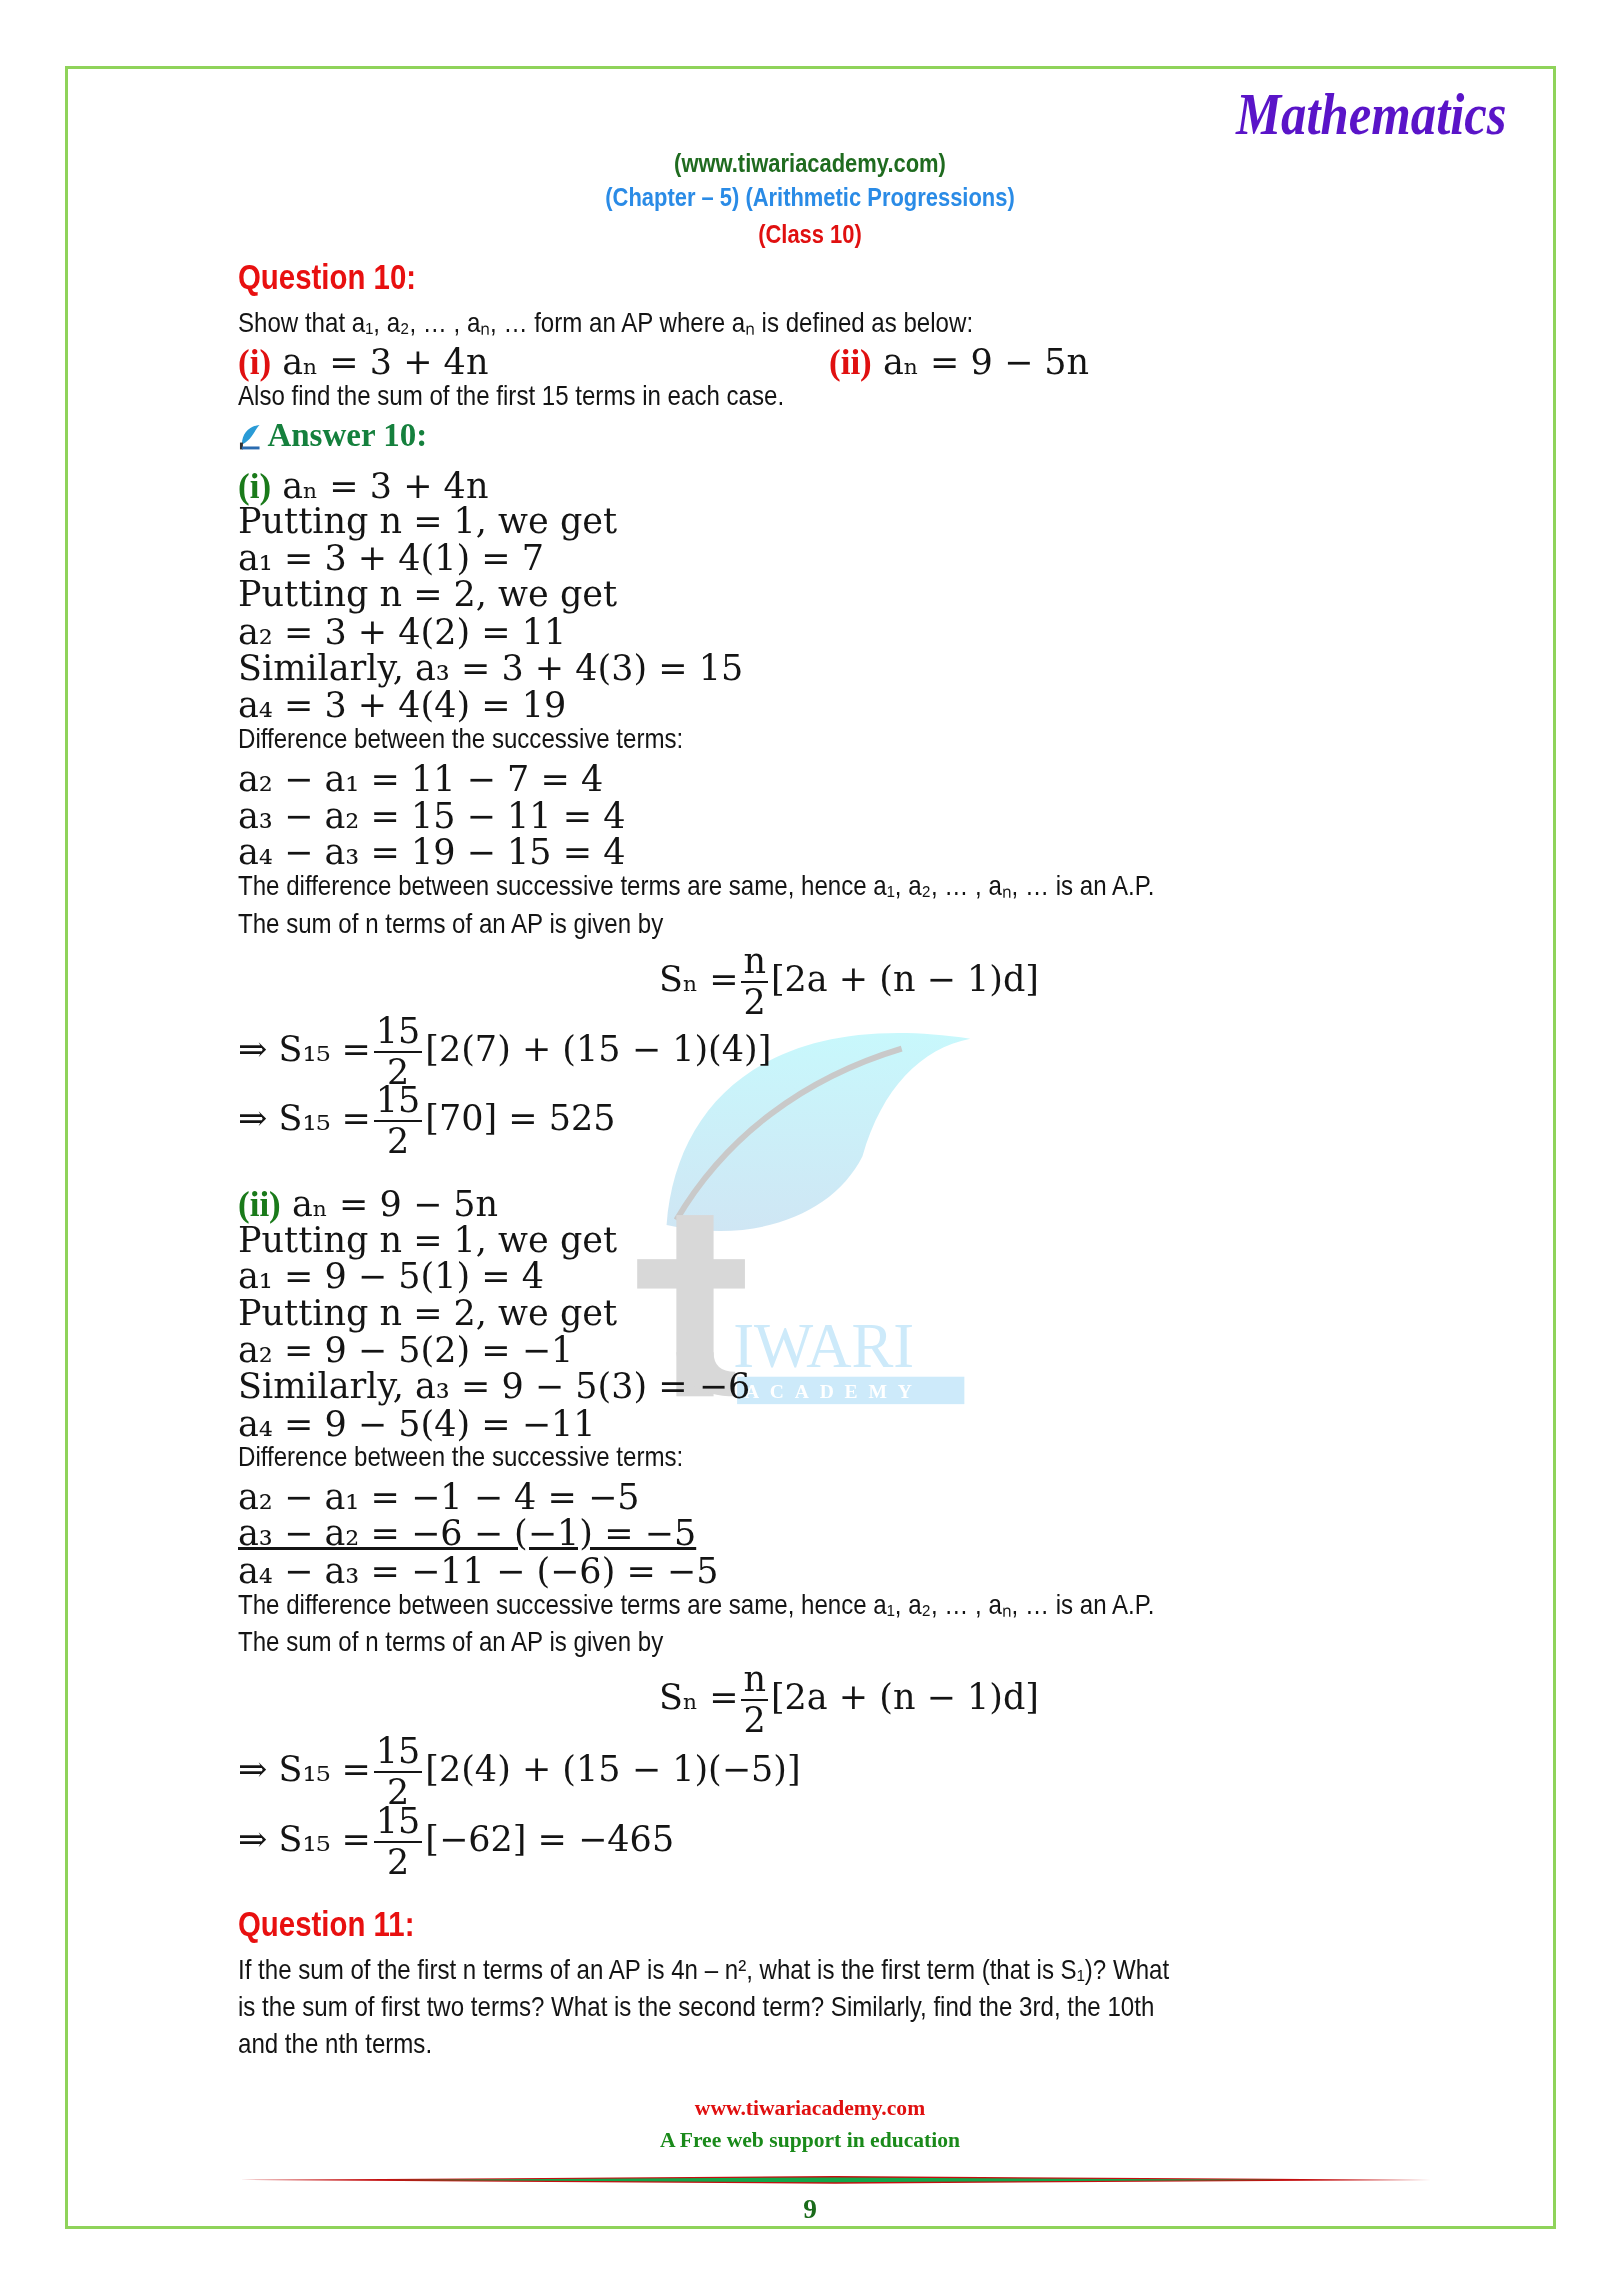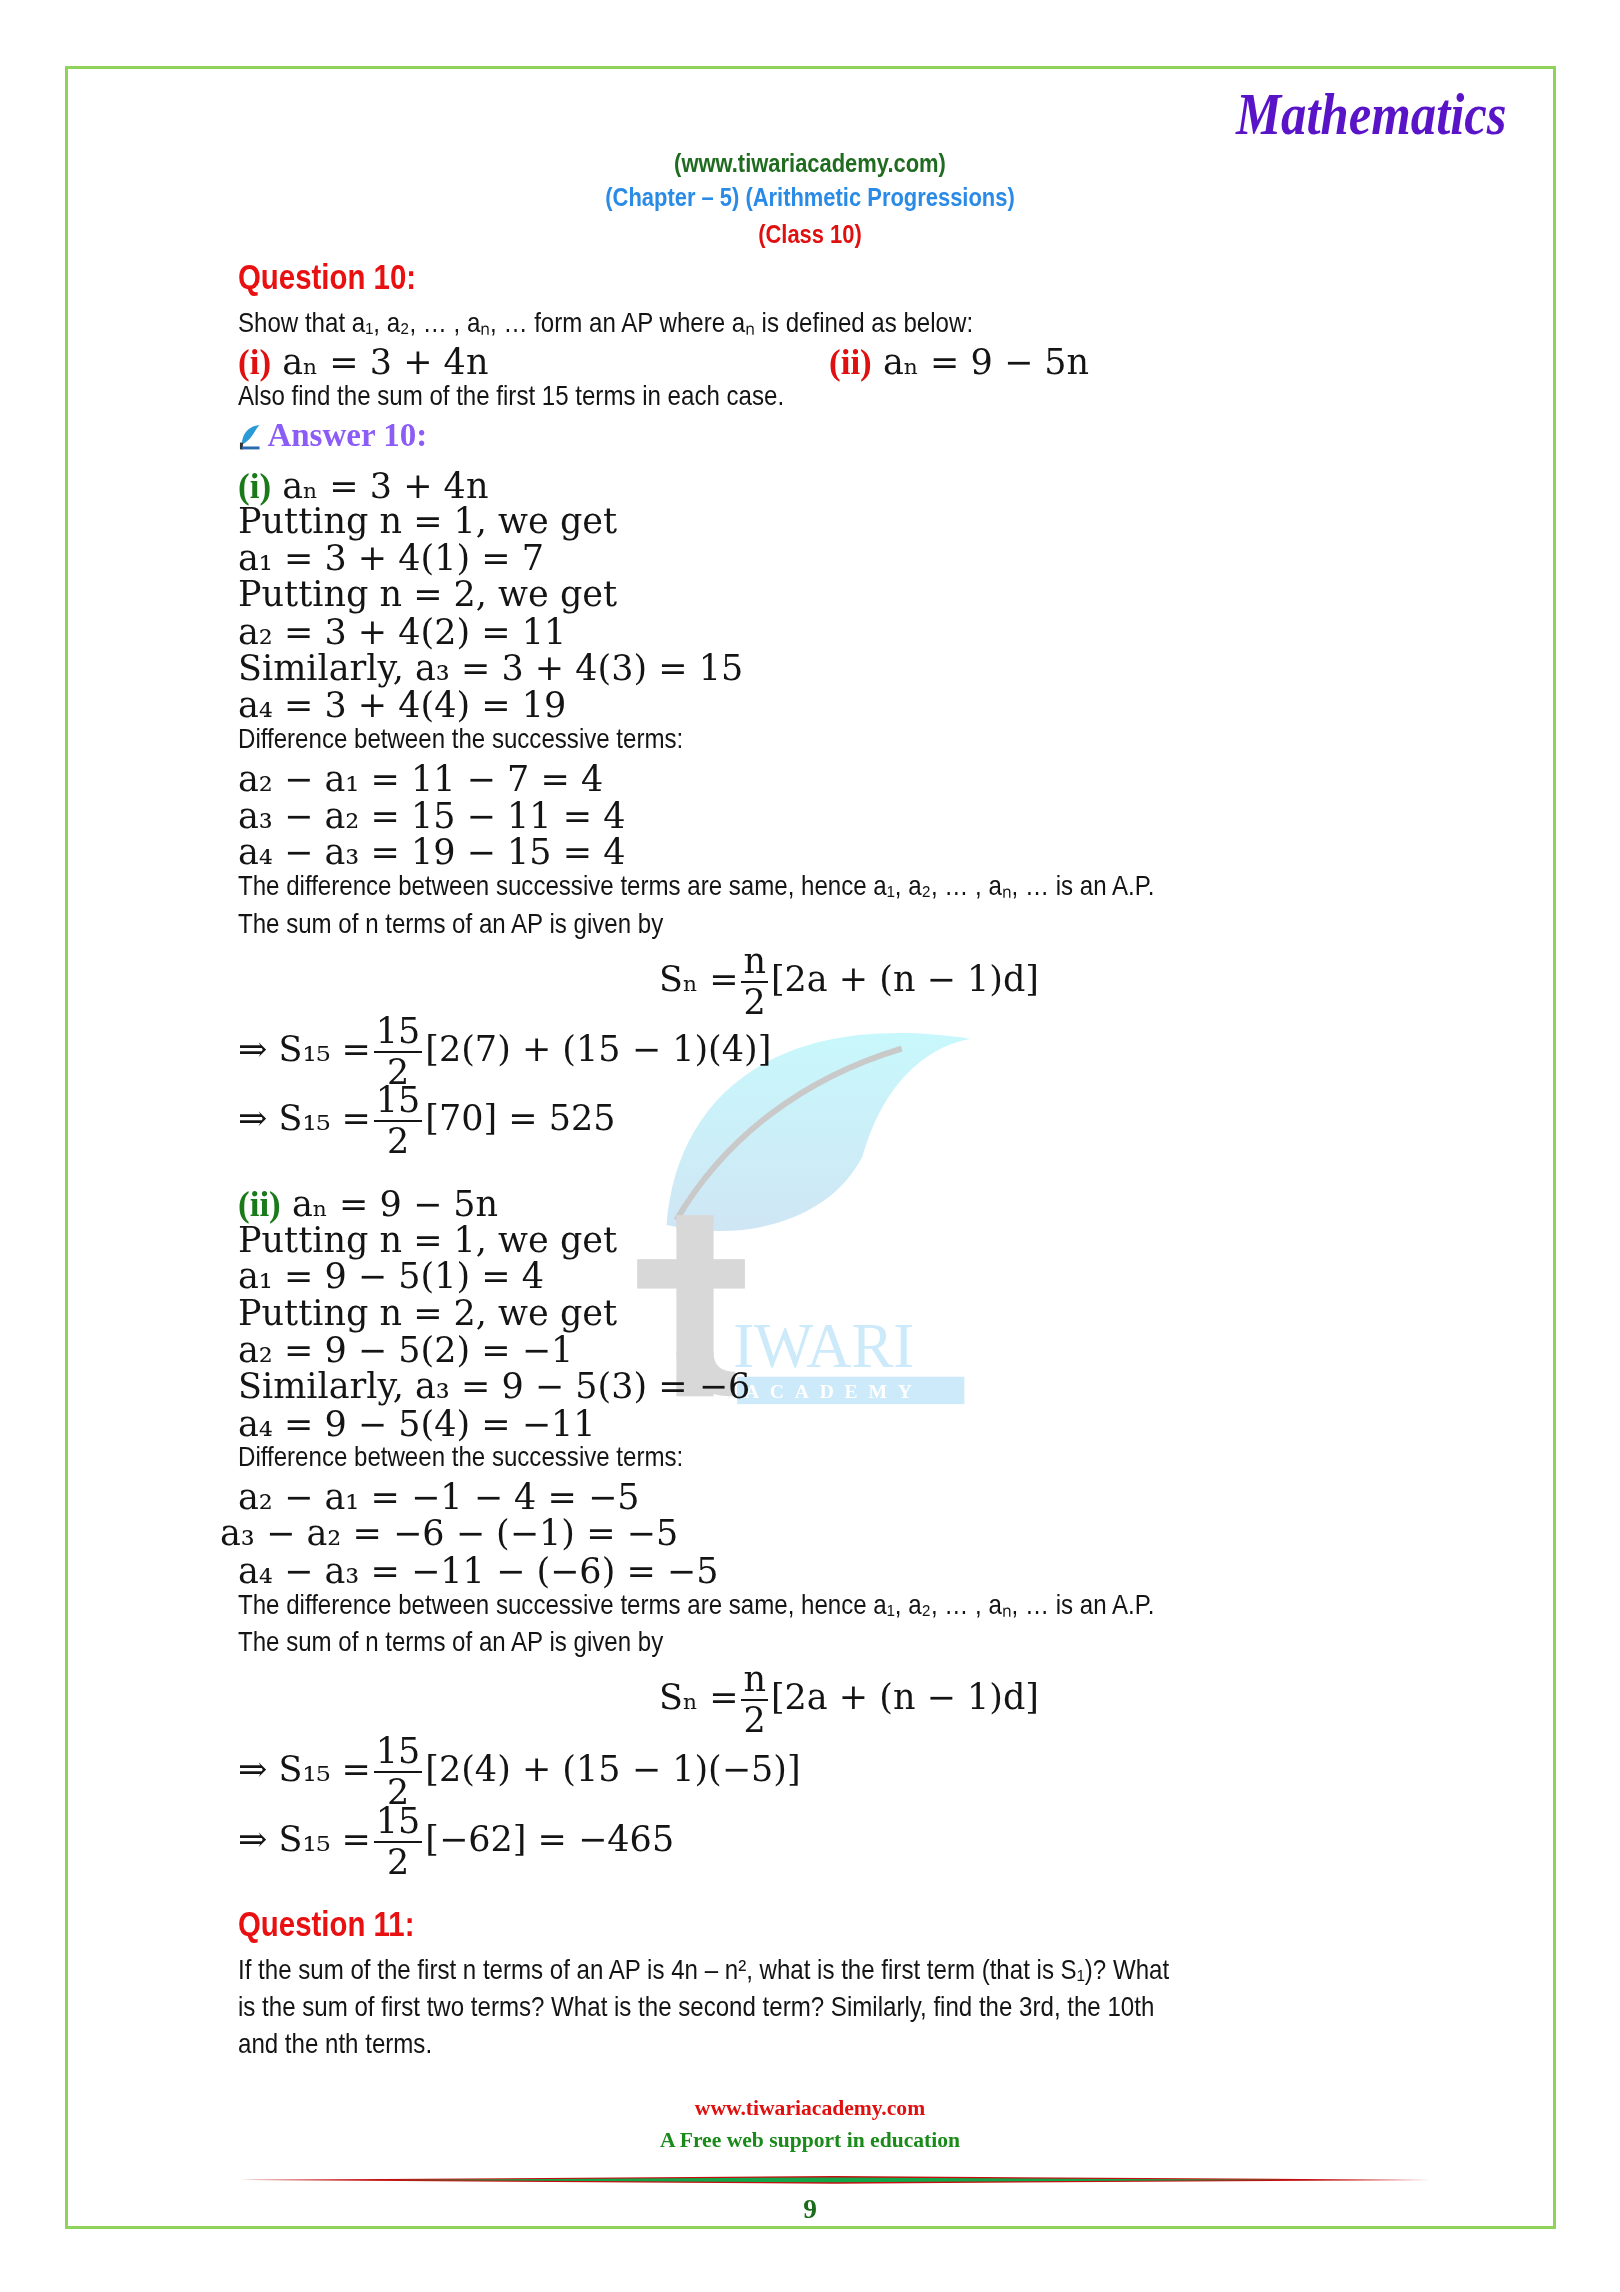--- a/index.html
+++ b/index.html
@@ -10,21 +10,21 @@
   .abs { position:absolute; white-space:nowrap; }
   .center { left:0; width:1620px; text-align:center; }
   .title { font-family:"Liberation Serif", serif; font-style:italic; font-weight:bold;
            font-size:59px; color:#5a14c8; letter-spacing:0px; transform:scaleX(0.86); transform-origin:center; }
   .hdr { font-family:"Liberation Sans", sans-serif; font-weight:bold; font-size:25.5px; transform:scaleX(0.86); transform-origin:center; }
   .hdr.green { color:#1f6b1f; }
   .hdr.blue { color:#2a8be6; }
   .hdr.red { color:#e01010; }
   .qhead { font-family:"Liberation Sans", sans-serif; font-weight:bold; font-size:35px; color:#e81010;
            transform:scaleX(0.84); transform-origin:left center; }
-  .ahead { font-family:"Liberation Serif", serif; font-weight:bold; font-size:33px; color:#8b5cf6; }
+  .ahead { font-family:"Liberation Serif", serif; font-weight:bold; font-size:33px; color:#15803d; }
   .body { font-family:"Liberation Sans", sans-serif; font-size:28px; color:#141414;
           transform:scaleX(0.86); transform-origin:left center; line-height:1; }
   .math { font-family:"DejaVu Serif", serif; font-size:35px; color:#141414; line-height:1; }
   .lbl-red { color:#e01010; font-weight:bold; font-family:"Liberation Serif", serif; }
   .lbl-green { color:#1a7a1a; font-weight:bold; font-family:"Liberation Serif", serif; }
   .frac { display:inline-block; vertical-align:middle; text-align:center; margin:0 2.9px; }
   .frac .num { display:block; padding:0 2px 1px; border-bottom:2px solid #141414; line-height:1.05; }
   .frac .den { display:block; padding-top:1px; line-height:1.05; }
   .footer-url { font-family:"Liberation Serif", serif; font-weight:bold; font-size:21.6px; color:#e01010; }
   .footer-tag { font-family:"Liberation Serif", serif; font-weight:bold; font-size:21.6px; color:#1a8a1a; }
@@ -114,21 +114,21 @@
   <span>aₙ = 9 − 5n</span>
 </div>
 <div class="abs math" style="left:238px; top:1223px;">Putting n = 1, we get</div>
 <div class="abs math" style="left:238px; top:1259px;">a₁ = 9 − 5(1) = 4</div>
 <div class="abs math" style="left:238px; top:1296px;">Putting n = 2, we get</div>
 <div class="abs math" style="left:238px; top:1333px;">a₂ = 9 − 5(2) = −1</div>
 <div class="abs math" style="left:238px; top:1369px;">Similarly, a₃ = 9 − 5(3) = −6</div>
 <div class="abs math" style="left:238px; top:1407px;">a₄ = 9 − 5(4) = −11</div>
 <div class="abs body" style="left:238px; top:1443px;">Difference between the successive terms:</div>
 <div class="abs math" style="left:238px; top:1480px;">a₂ − a₁ = −1 − 4 = −5</div>
-<div class="abs math" style="left:220px; top:1516px;">a₃ − a₂ = −6 − (−1) = −5</div>
+<div class="abs math" style="left:238px; top:1516px;text-decoration:underline;">a₃ − a₂ = −6 − (−1) = −5</div>
 <div class="abs math" style="left:238px; top:1554px;">a₄ − a₃ = −11 − (−6) = −5</div>
 <div class="abs body" style="left:238px; top:1591px;">The difference between successive terms are same, hence a₁, a₂, … , aₙ, … is an A.P.</div>
 <div class="abs body" style="left:238px; top:1628px;">The sum of n terms of an AP is given by</div>
 
 <div class="abs math" style="left:659px; top:1661px;">
   <span>Sₙ =</span><span class="frac"><span class="num">n</span><span class="den">2</span></span><span>[2a + (n − 1)d]</span>
 </div>
 <div class="abs math" style="left:238px; top:1733px;">
   <span>⇒ S₁₅ =</span><span class="frac"><span class="num">15</span><span class="den">2</span></span><span>[2(4) + (15 − 1)(−5)]</span>
 </div>

